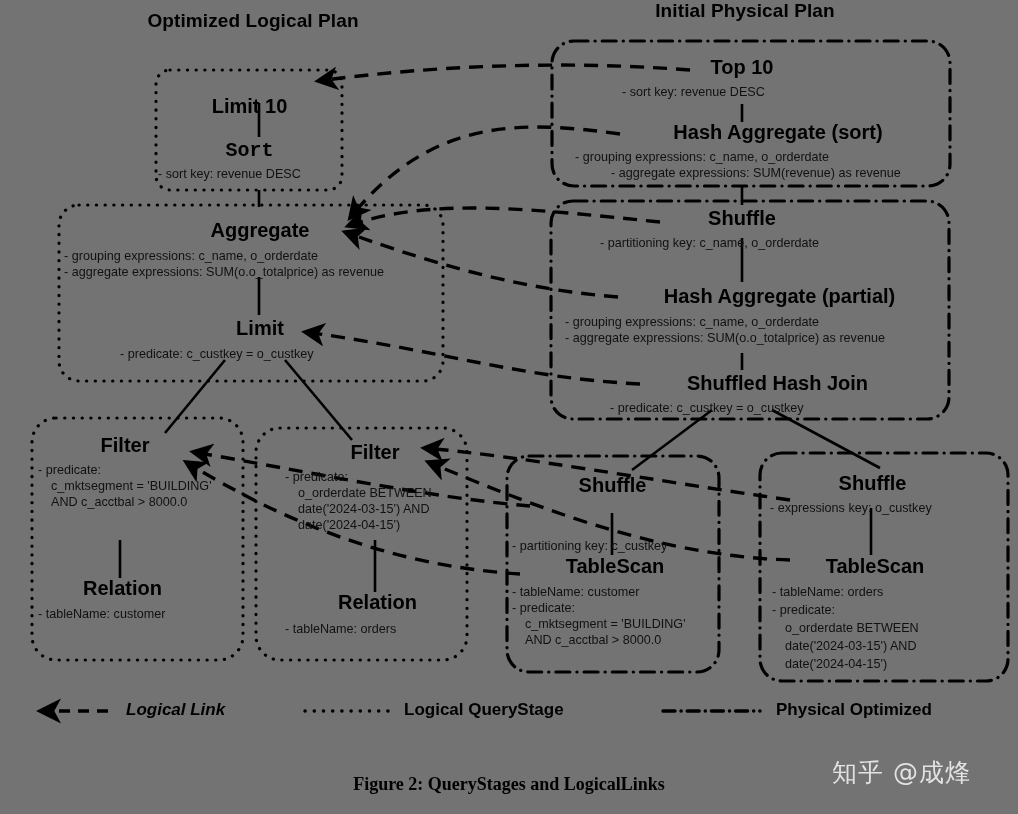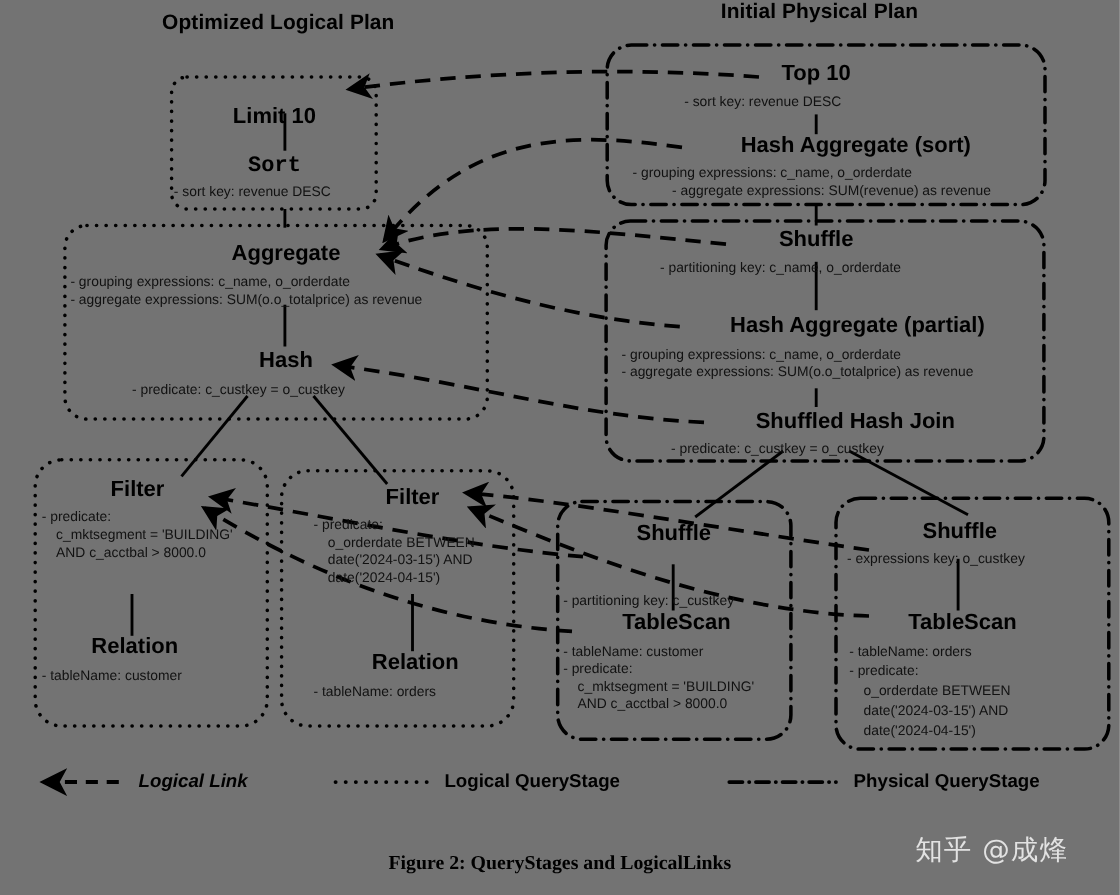--- a/index.html
+++ b/index.html
@@ -99,21 +99,21 @@
     </g>
   </svg>
 
   <div class="abs op-name" style="left:162px;top:96px;width:175px;">Limit 10</div>
   <div class="abs op-name" style="left:162px;top:140px;width:175px;font-family:Liberation Mono, monospace;">Sort</div>
   <div class="abs op-detail center" style="left:158px;top:167px;width:185px;">- sort key: revenue DESC</div>
 
   <div class="abs op-name" style="left:130px;top:220px;width:260px;">Aggregate</div>
   <div class="abs op-detail" style="left:64px;top:249px;width:330px;">- grouping expressions: c_name, o_orderdate</div>
   <div class="abs op-detail" style="left:64px;top:265px;width:320px;">- aggregate expressions: SUM(o.o_totalprice) as revenue</div>
-  <div class="abs op-name" style="left:180px;top:318px;width:160px;">Hash</div>
+  <div class="abs op-name" style="left:180px;top:318px;width:160px;">Limit</div>
   <div class="abs op-detail center" style="left:120px;top:347px;width:280px;">- predicate: c_custkey = o_custkey</div>
 
   <div class="abs op-name" style="left:55px;top:435px;width:140px;">Filter</div>
   <div class="abs op-detail" style="left:38px;top:463px;width:210px;">- predicate:</div>
   <div class="abs op-detail indent nowrap" style="left:38px;top:479px;width:220px;">c_mktsegment = 'BUILDING'</div>
   <div class="abs op-detail indent nowrap" style="left:38px;top:495px;width:220px;">AND c_acctbal &gt; 8000.0</div>
   <div class="abs op-name" style="left:50px;top:578px;width:145px;">Relation</div>
   <div class="abs op-detail" style="left:38px;top:607px;width:200px;">- tableName: customer</div>
 
   <div class="abs op-name" style="left:305px;top:442px;width:140px;">Filter</div>
@@ -150,18 +150,18 @@
   <div class="abs op-detail center" style="left:770px;top:501px;width:215px;">- expressions key: o_custkey</div>
   <div class="abs op-name" style="left:805px;top:556px;width:140px;">TableScan</div>
   <div class="abs op-detail" style="left:772px;top:585px;width:215px;">- tableName: orders</div>
   <div class="abs op-detail" style="left:772px;top:603px;width:215px;">- predicate:</div>
   <div class="abs op-detail indent nowrap" style="left:772px;top:621px;width:225px;">o_orderdate BETWEEN</div>
   <div class="abs op-detail indent nowrap" style="left:772px;top:639px;width:225px;">date('2024-03-15') AND</div>
   <div class="abs op-detail indent nowrap" style="left:772px;top:657px;width:225px;">date('2024-04-15')</div>
 
   <div class="abs legend-label" style="left:126px;top:700px;font-style:italic;">Logical Link</div>
   <div class="abs legend-label" style="left:404px;top:700px;">Logical QueryStage</div>
-  <div class="abs legend-label" style="left:776px;top:700px;">Physical QueryStage</div>
+  <div class="abs legend-label" style="left:776px;top:700px;">Physical Optimized</div>
 
   <div class="abs watermark" style="left:832px;top:756px;">知乎 @成烽</div>
   <div class="abs caption" style="left:0;top:774px;width:1018px;">Figure 2: QueryStages and LogicalLinks</div>
 
 </div>
 
 </body></html>

